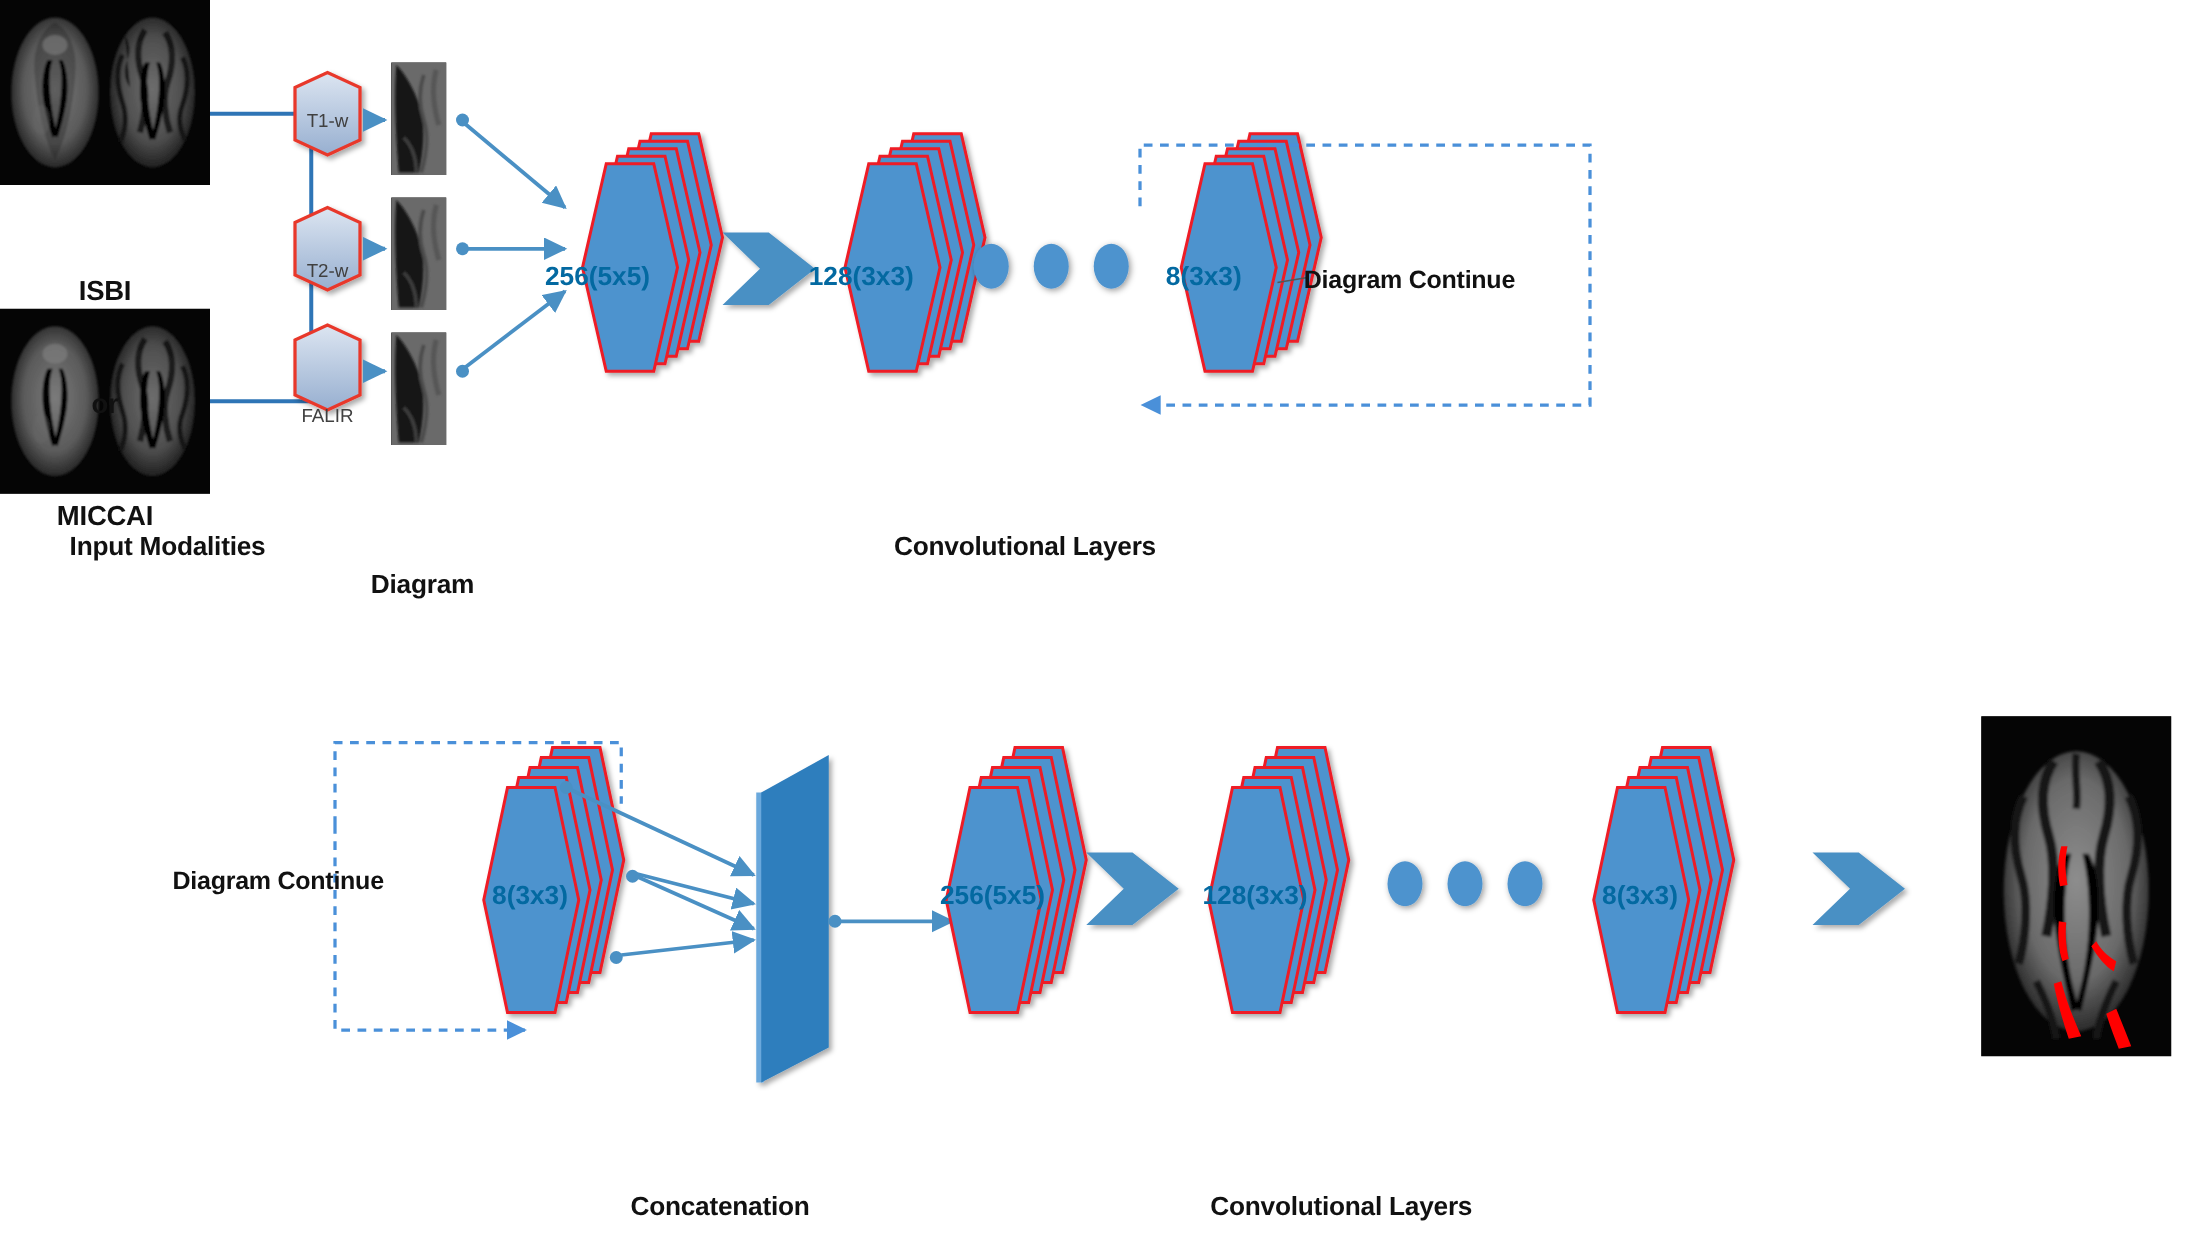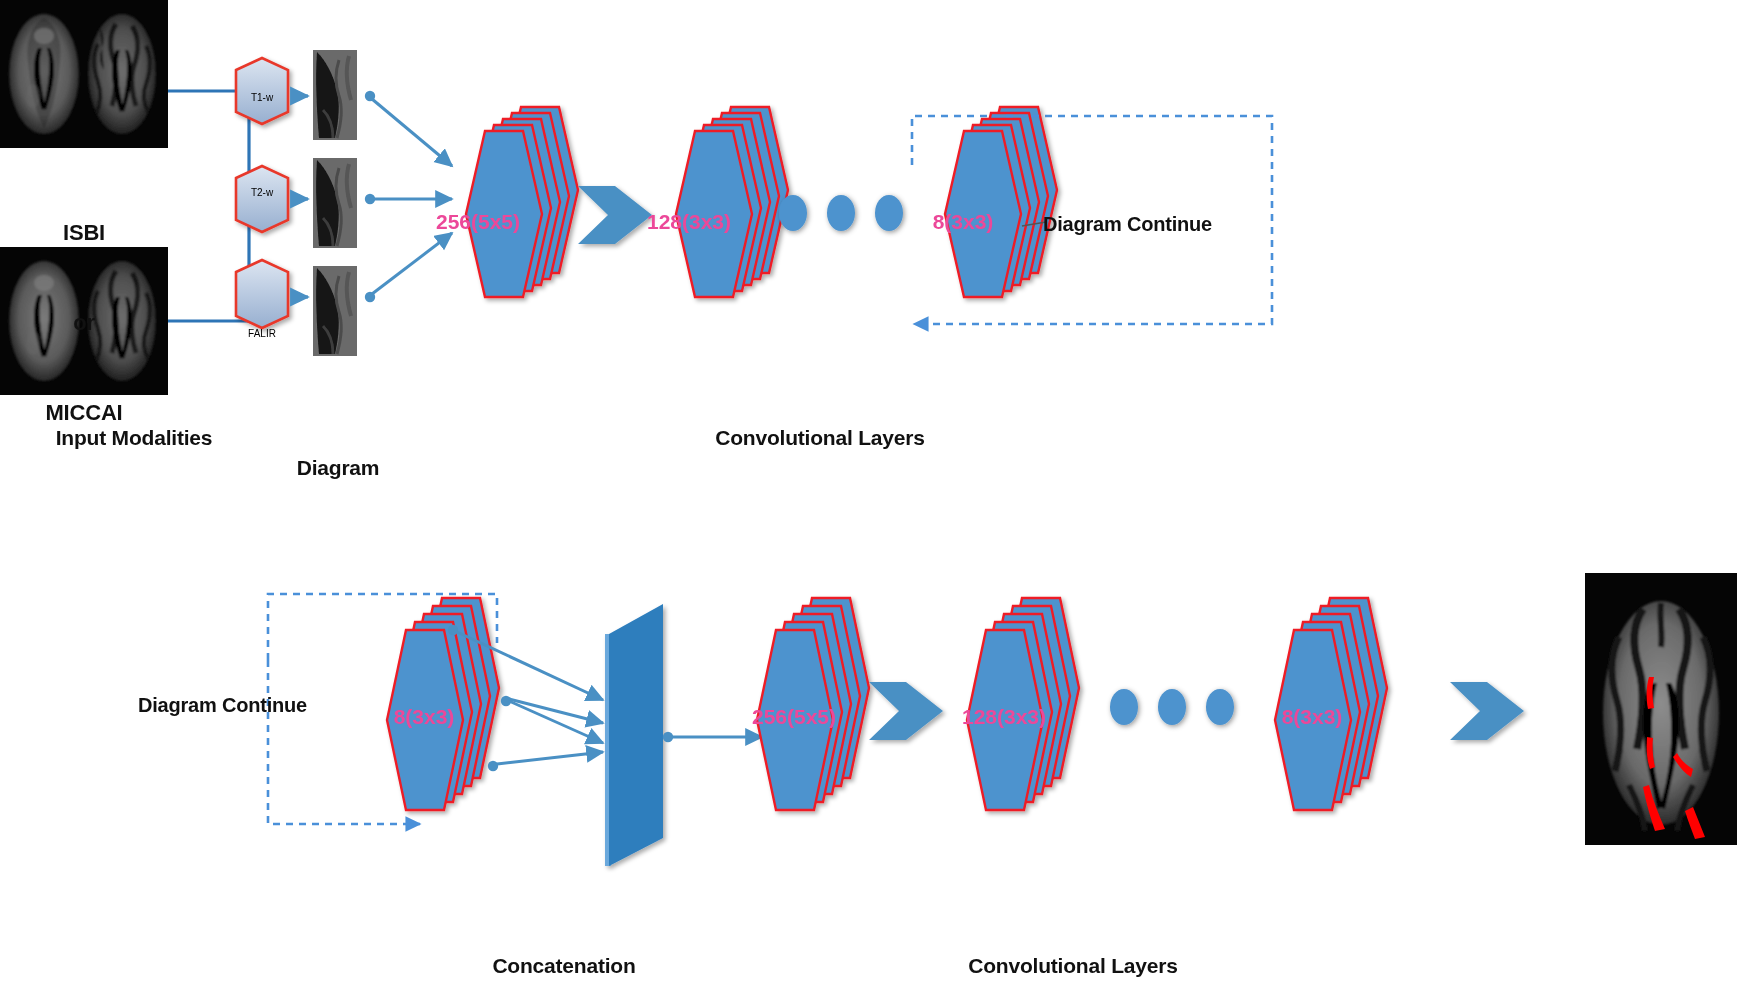--- a/index.html
+++ b/index.html
@@ -38,30 +38,30 @@
   }
   .caption.center { text-align: center; transform: translateX(-50%); }
   .cap-big   { font-size: 22px; line-height: 30px; }
   .cap-mod   { font-size: 21px; line-height: 30px; }
   .cap-cont  { font-size: 20px; line-height: 26px; }
   .hexlabel {
     position: absolute;
     font-family: "Liberation Sans", sans-serif;
     font-weight: bold;
     font-size: 21px;
-    color: #ec4899;
+    color: #0369a1;
     white-space: pre;
     transform: translate(-50%, -50%);
     pointer-events: none;
   }
   .octlabel {
     position: absolute;
     font-family: "Liberation Sans", sans-serif;
-    font-size: 10px;
-    color: #000000;
+    font-size: 15px;
+    color: #404040;
     white-space: pre;
     transform: translate(-50%, -50%);
     pointer-events: none;
   }
   .brainbox {
     position: absolute;
     background: #050505;
     overflow: hidden;
   }
   .brainbox svg { display: block; }
@@ -401,21 +401,21 @@
     </g>
   </svg>
 
   <div class="caption cap-big center" style="left:84px; top:158px; width:220px;">
     <div>ISBI</div>
     <div>or</div>
     <div>MICCAI</div>
   </div>
 
   <div class="octlabel" style="left:262px; top:97px;">T1-w</div>
-  <div class="octlabel" style="left:262px; top:192px;">T2-w</div>
+  <div class="octlabel" style="left:262px; top:217px;">T2-w</div>
   <div class="octlabel" style="left:262px; top:297px;margin-top:36px;">FALIR</div>
 
   <div class="hexlabel" style="left:478px; top:222px;">256(5x5)</div>
   <div class="hexlabel" style="left:689px; top:222px;">128(3x3)</div>
   <div class="hexlabel" style="left:963px; top:222px;">8(3x3)</div>
 
   <div class="caption cap-cont" style="left:1043px; top:211px;">Diagram Continue</div>
 
   <div class="caption cap-mod center" style="left:134px; top:423px; width:320px;">Input Modalities</div>
   <div class="caption cap-mod center" style="left:338px; top:393px; width:240px;">
@@ -423,16 +423,16 @@
   </div>
   <div class="caption cap-mod center" style="left:820px; top:423px; width:460px;">Convolutional Layers</div>
 
   <div class="caption cap-cont" style="left:138px; top:692px;">Diagram Continue</div>
 
   <div class="hexlabel" style="left:424px; top:717px;">8(3x3)</div>
   <div class="hexlabel" style="left:794px; top:717px;">256(5x5)</div>
   <div class="hexlabel" style="left:1004px; top:717px;">128(3x3)</div>
   <div class="hexlabel" style="left:1312px; top:717px;">8(3x3)</div>
 
-  <div class="caption cap-mod center" style="left:564px; top:951px; width:360px;">Concatenation</div>
+  <div class="caption cap-mod center" style="left:576px; top:951px; width:360px;">Concatenation</div>
   <div class="caption cap-mod center" style="left:1073px; top:951px; width:460px;">Convolutional Layers</div>
 
 </div>
 
 </body></html>

